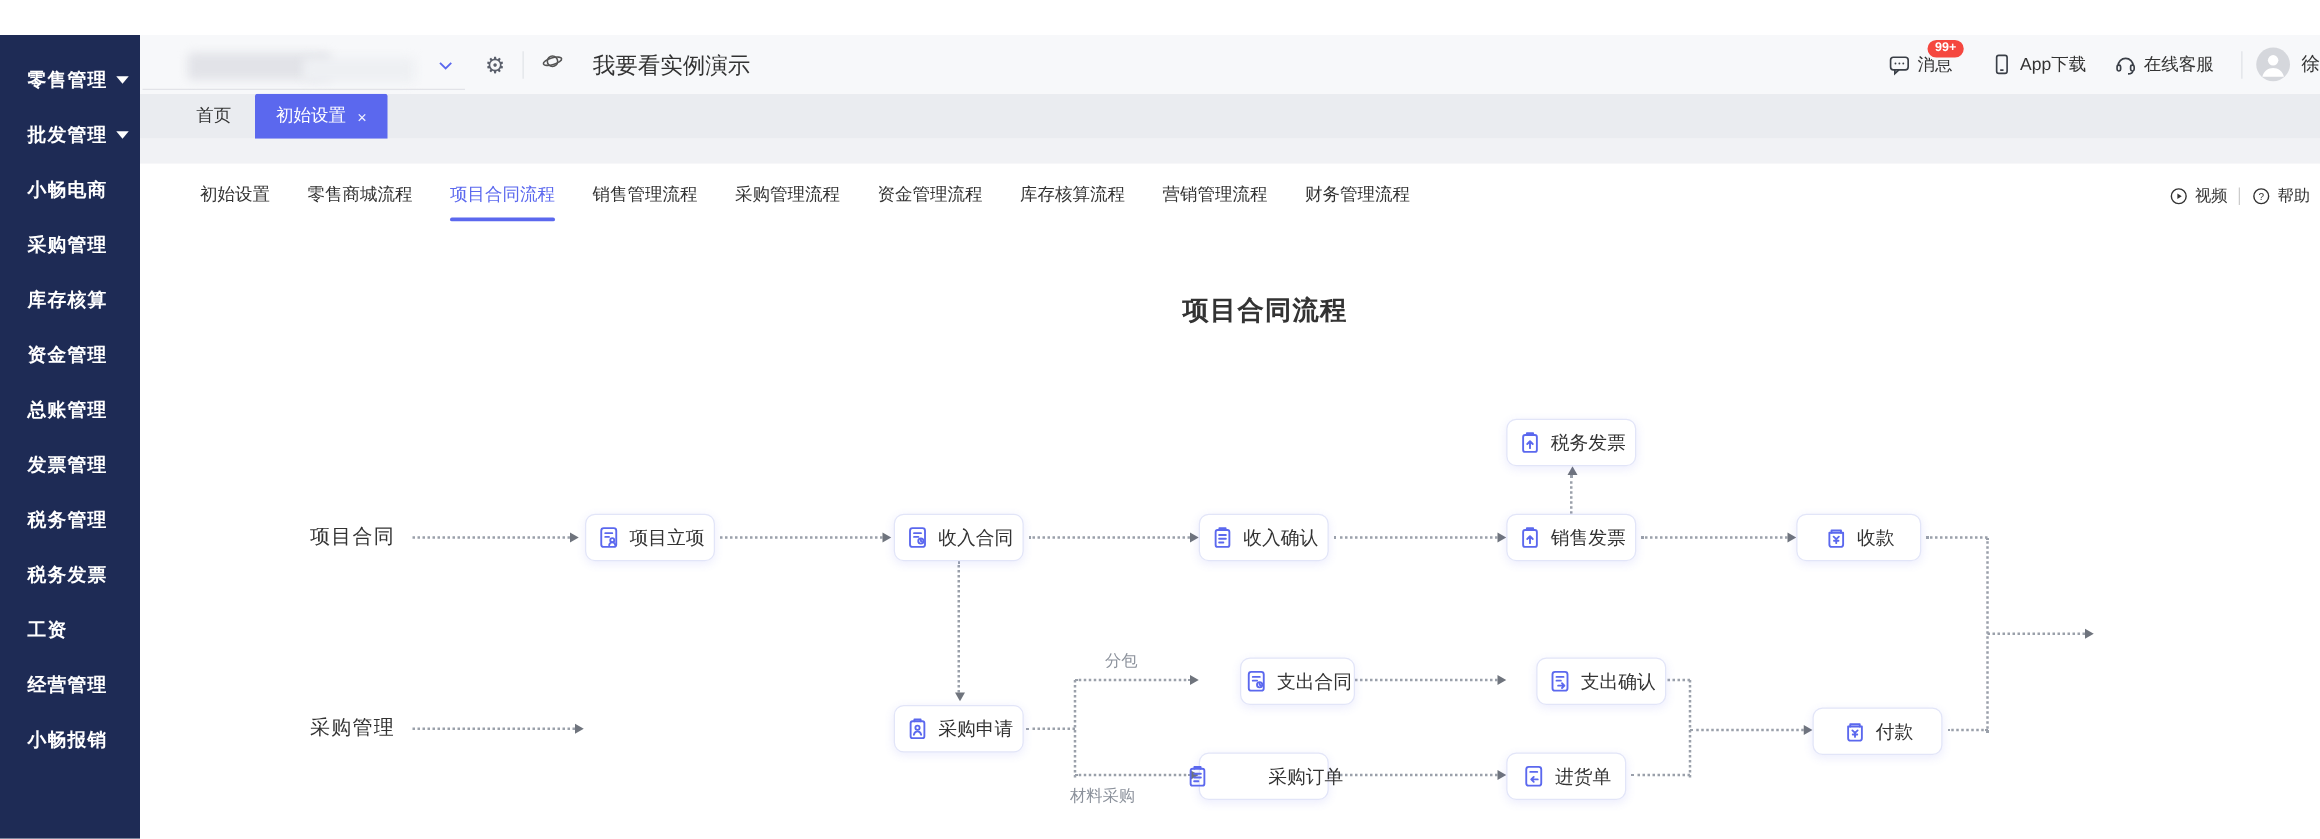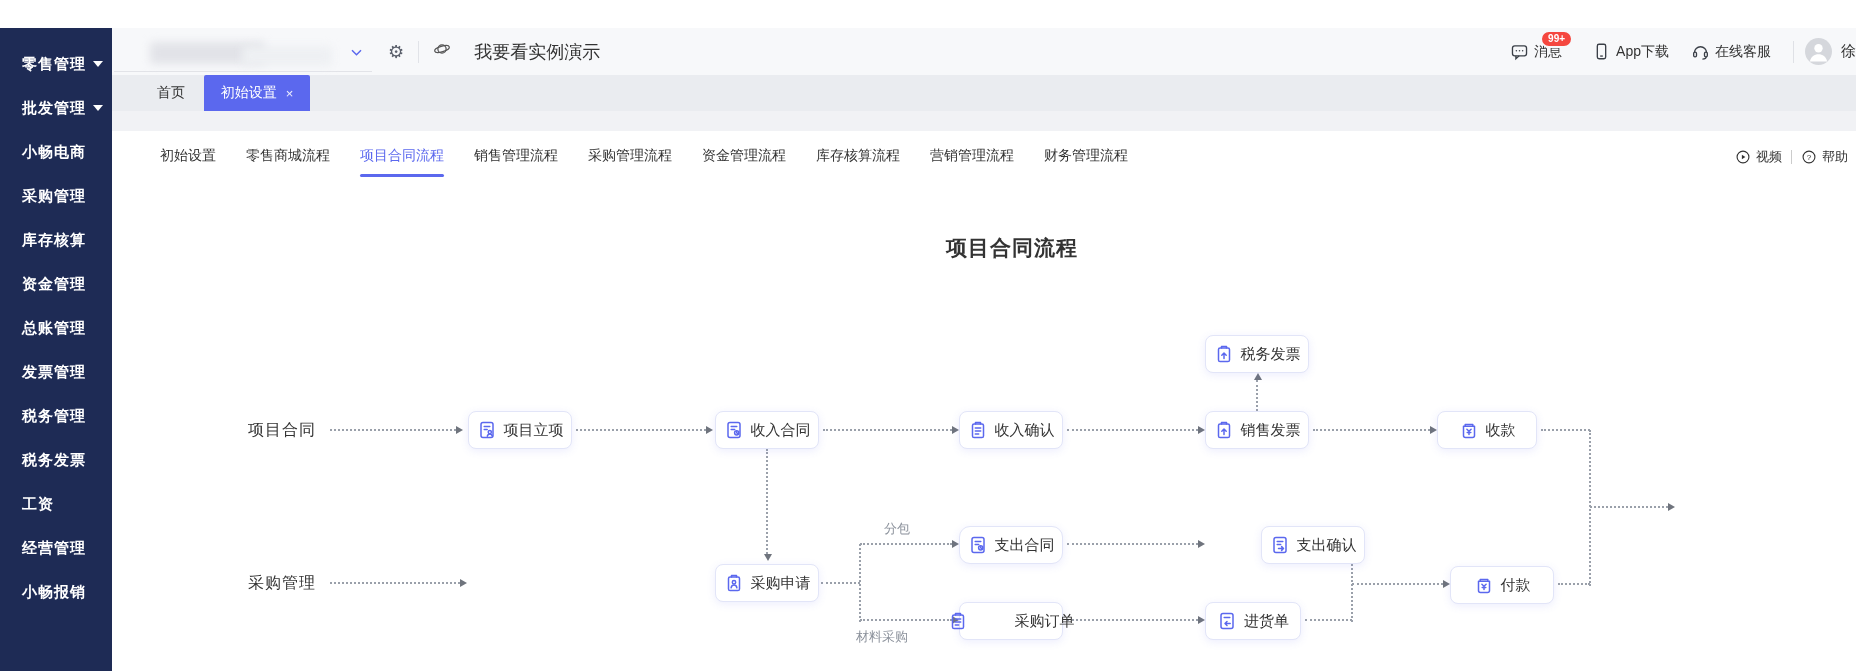--- a/index.html
+++ b/index.html
@@ -348,30 +348,30 @@
           </div>
           <div class="node" style="left: 603px; top: 388px; width: 104px;">
             <svg viewBox="0 0 20 20">
               <rect x="4.5" y="4" width="11" height="13.5" rx="1.6"></rect>
               <path d="M7.5 4V2.6h5V4"></path>
               <circle cx="10" cy="9.2" r="1.7"></circle>
               <path d="M7.1 14.8c.4-1.8 1.6-2.7 2.9-2.7s2.5.9 2.9 2.7"></path>
             </svg>
             <span>采购申请</span>
           </div>
-          <div class="node" style="left: 847px; top: 350px; width: 104px; border-radius: 11px;">
+          <div class="node" style="left: 880px; top: 350px; width: 92px;">
             <svg viewBox="0 0 20 20">
               <rect x="4" y="2.5" width="12" height="15" rx="2"></rect>
               <path d="M7.2 6.5h5.6M7.2 9.5h3.5"></path>
               <circle cx="12.7" cy="12.8" r="2.1"></circle>
               <path d="M12.7 11.7v1.1l.8.5"></path>
             </svg>
             <span>支出合同</span>
           </div>
-          <div class="node" style="left: 1149px; top: 350px; width: 104px; justify-content: center;">
+          <div class="node" style="left: 1117px; top: 350px; width: 104px; justify-content: center;">
             <svg viewBox="0 0 20 20">
               <rect x="4" y="2.5" width="12" height="15" rx="2"></rect>
               <path d="M7.2 6.5h5.6M7.2 9.5h3.5"></path>
               <path d="M8.5 13.5h5M11.6 11.6l1.9 1.9-1.9 1.9"></path>
             </svg>
             <span>支出确认</span>
           </div>
           <div class="node" style="left: 847px; top: 426px; width: 104px; gap: 47px;">
             <svg viewBox="0 0 20 20">
               <rect x="4.5" y="4" width="11" height="13.5" rx="1.6"></rect>

